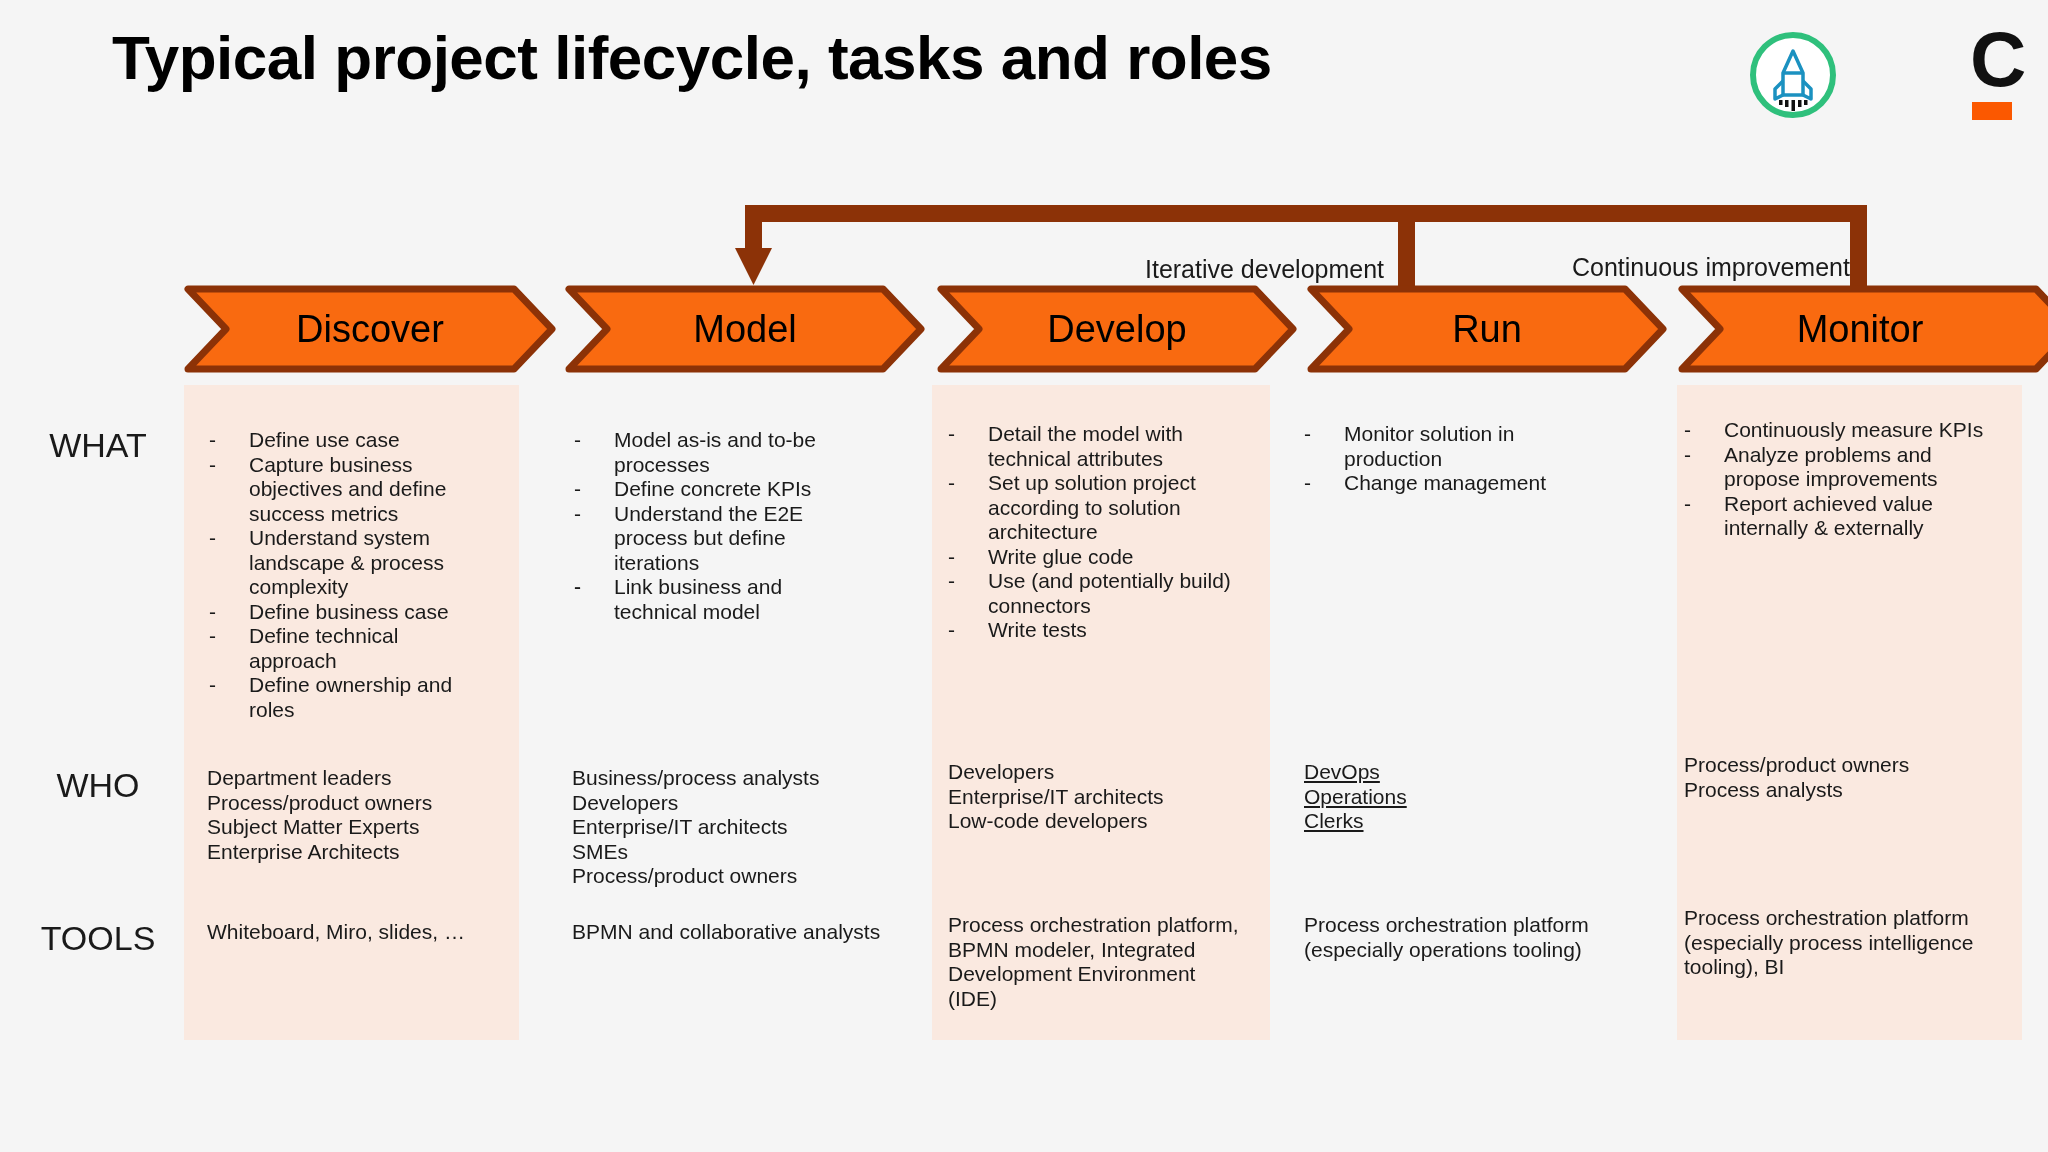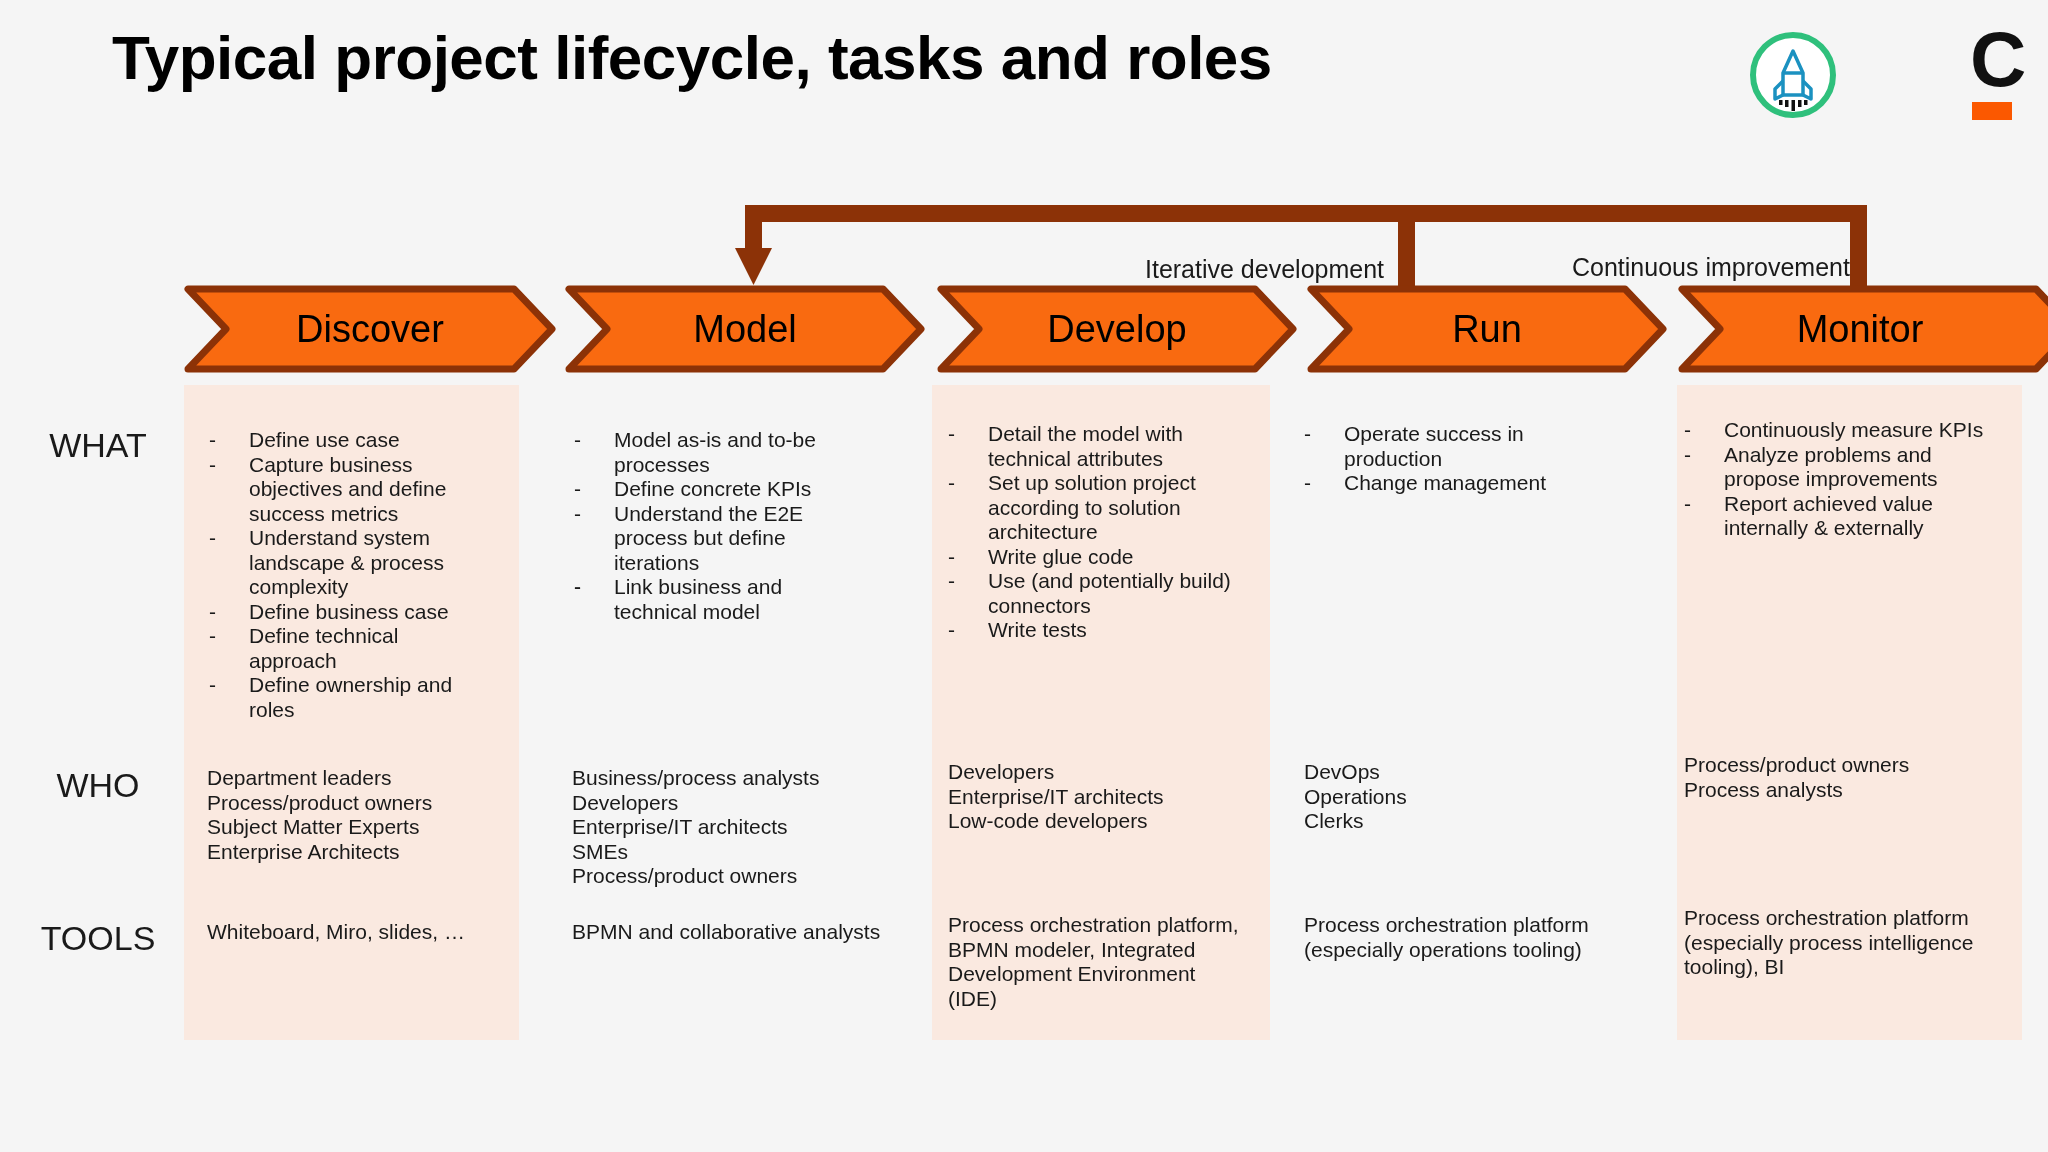--- a/index.html
+++ b/index.html
@@ -253,21 +253,21 @@
 
   <div class="what-block" style="left:936px; top:422px; width:284px;">
     <div class="what-item"><span class="dash">-</span><span>Detail the model with technical attributes</span></div>
     <div class="what-item"><span class="dash">-</span><span>Set up solution project according to solution architecture</span></div>
     <div class="what-item"><span class="dash">-</span><span>Write glue code</span></div>
     <div class="what-item"><span class="dash">-</span><span>Use (and potentially build) connectors</span></div>
     <div class="what-item"><span class="dash">-</span><span>Write tests</span></div>
   </div>
 
   <div class="what-block" style="left:1292px; top:422px; width:284px;">
-    <div class="what-item"><span class="dash">-</span><span>Operate success in production</span></div>
+    <div class="what-item"><span class="dash">-</span><span>Monitor solution in production</span></div>
     <div class="what-item"><span class="dash">-</span><span>Change management</span></div>
   </div>
 
   <div class="what-block" style="left:1672px; top:418px; width:300px;">
     <div class="what-item"><span class="dash">-</span><span>Continuously measure KPIs</span></div>
     <div class="what-item"><span class="dash">-</span><span>Analyze problems and propose improvements</span></div>
     <div class="what-item"><span class="dash">-</span><span>Report achieved value internally &amp; externally</span></div>
   </div>
 
   <div class="who-block" style="left:195px; top:766px; width:300px;">
@@ -284,21 +284,21 @@
     <div class="who-line">SMEs</div>
     <div class="who-line">Process/product owners</div>
   </div>
 
   <div class="who-block" style="left:936px; top:760px; width:300px;">
     <div class="who-line">Developers</div>
     <div class="who-line">Enterprise/IT architects</div>
     <div class="who-line">Low-code developers</div>
   </div>
 
-  <div class="who-block" style="left:1292px; top:760px; width:300px;">
+  <div class="who-block" style="left:1292px; top:760px; width:300px;text-decoration:underline;">
     <div class="who-line">DevOps</div>
     <div class="who-line">Operations</div>
     <div class="who-line">Clerks</div>
   </div>
 
   <div class="who-block" style="left:1672px; top:753px; width:320px;">
     <div class="who-line">Process/product owners</div>
     <div class="who-line">Process analysts</div>
   </div>
 

